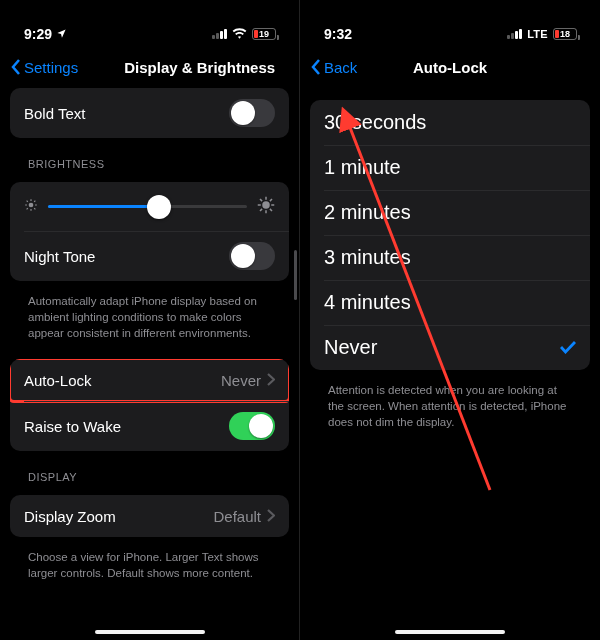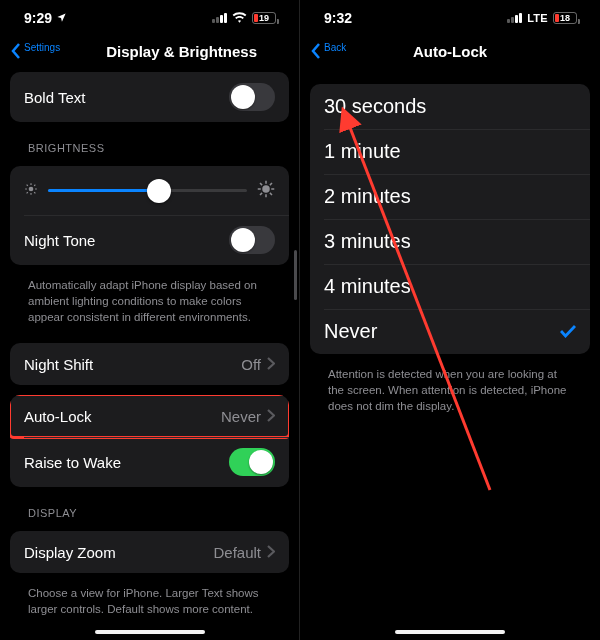--- a/index.html
+++ b/index.html
@@ -2,41 +2,41 @@
 <html><head>
 <meta charset="utf-8">
 <style>
   * { box-sizing: border-box; margin: 0; padding: 0; font-family: -apple-system, "SF Pro Text", "Helvetica Neue", Arial, sans-serif; }
   body { background: #000; width: 600px; height: 640px; overflow: hidden; position: relative; }
   .wrap { display: flex; width: 600px; height: 640px; }
   .phone { width: 300px; height: 640px; background: #000; position: relative; overflow: hidden; border-right: 1px solid #222; }
   .phone:last-child { border-right: none; }
 
   
-  .statusbar { display: flex; justify-content: space-between; align-items: center; padding: 8px 20px 4px 24px; color: #fff; font-size: 14px; font-weight: 600; height: 32px; }
+  .statusbar { display: flex; justify-content: space-between; align-items: center; padding: 8px 20px 4px 24px; color: #fff; font-size: 14px; font-weight: 600; height: 32px; margin-top: 16px; }
   .sb-left { display: flex; align-items: center; gap: 4px; }
   .sb-right { display: flex; align-items: center; gap: 5px; font-size: 12px; }
   .loc-icon svg { width: 11px; height: 11px; fill: #fff; }
   .sig-bars { display: flex; align-items: flex-end; gap: 1px; }
   .sig-bars span { width: 3px; background: #fff; border-radius: 1px; }
   .sig-bars span:nth-child(1){height:4px;opacity:.35}
   .sig-bars span:nth-child(2){height:6px;opacity:.35}
   .sig-bars span:nth-child(3){height:8px}
   .sig-bars span:nth-child(4){height:10px}
   .wifi-icon svg { width: 15px; height: 12px; fill: #fff; }
   .lte { font-size: 11px; font-weight: 600; letter-spacing: 0.3px; }
   .battery { display:flex; align-items:flex-end; }
   .batt-body { width: 24px; height: 12px; border: 1px solid rgba(255,255,255,.4); border-radius: 3px; position: relative; display:flex; align-items:center; justify-content:center; }
   .batt-cap  { width: 2px; height: 5px; background: rgba(255,255,255,.4); border-radius: 0 1px 1px 0; margin-left:1px;}
   .batt-fill { position:absolute; left:1px; top:1px; bottom:1px; width: 20%; background:#ff3b30; border-radius:1px; }
   .batt-num  { position: relative; font-size: 9px; font-weight: 700; color:#fff; }
 
   
   .navbar { display:flex; align-items:center; padding: 8px 10px; height: 38px; }
-  .back { display:flex; align-items:flex-start; color:#0a84ff; font-size:10px; gap:2px; }
+  .back { display:flex; align-items:flex-end; color:#0a84ff; font-size:15px; gap:2px; }
   .chev-left { width:12px; height:18px; }
   .chev-left svg { stroke:#0a84ff; stroke-width:2.5; fill:none; width:12px; height:18px; }
   .navtitle { position:absolute; left:0; right:0; text-align:center; color:#fff; font-size:15px; font-weight:600; pointer-events:none; }
   .navtitle.shift { padding-left: 40px; text-align: left; position: static; margin-left: 6px; }
 
   
   .content { padding: 0 10px; }
   .group { background:#1c1c1e; border-radius:10px; margin: 8px 0 10px 0; overflow:hidden; }
   .row { display:flex; align-items:center; justify-content:space-between; padding: 11px 14px; color:#fff; font-size:15px; min-height: 42px; position:relative; }
   .row + .row::before { content:""; position:absolute; left:14px; right:0; top:0; height:1px; background:#2b2b2d; }
@@ -172,31 +172,20 @@
         </div>
         <div class="row">
           <span>Night Tone</span>
           <span class="toggle off">
               <span class="knob"></span>
             </span>
         </div>
       </div>
       <div class="footer-note">Automatically adapt iPhone display based on ambient lighting conditions to make colors appear consistent in different environments.</div>
 
-      <div class="group">
-        <div class="row">
-          <span>Night Shift</span>
-          <span class="val">
-              <span>Off</span>
-              <span class="chev-right"><svg viewBox="0 0 8 13">
-                  <polyline points="1,1 7,6.5 1,12"></polyline>
-                </svg></span>
-            </span>
-        </div>
-      </div>
 
       <div class="group">
         <div class="row hl">
           <span>Auto-Lock</span>
           <span class="val">
               <span>Never</span>
               <span class="chev-right"><svg viewBox="0 0 8 13">
                   <polyline points="1,1 7,6.5 1,12"></polyline>
                 </svg></span>
             </span>

